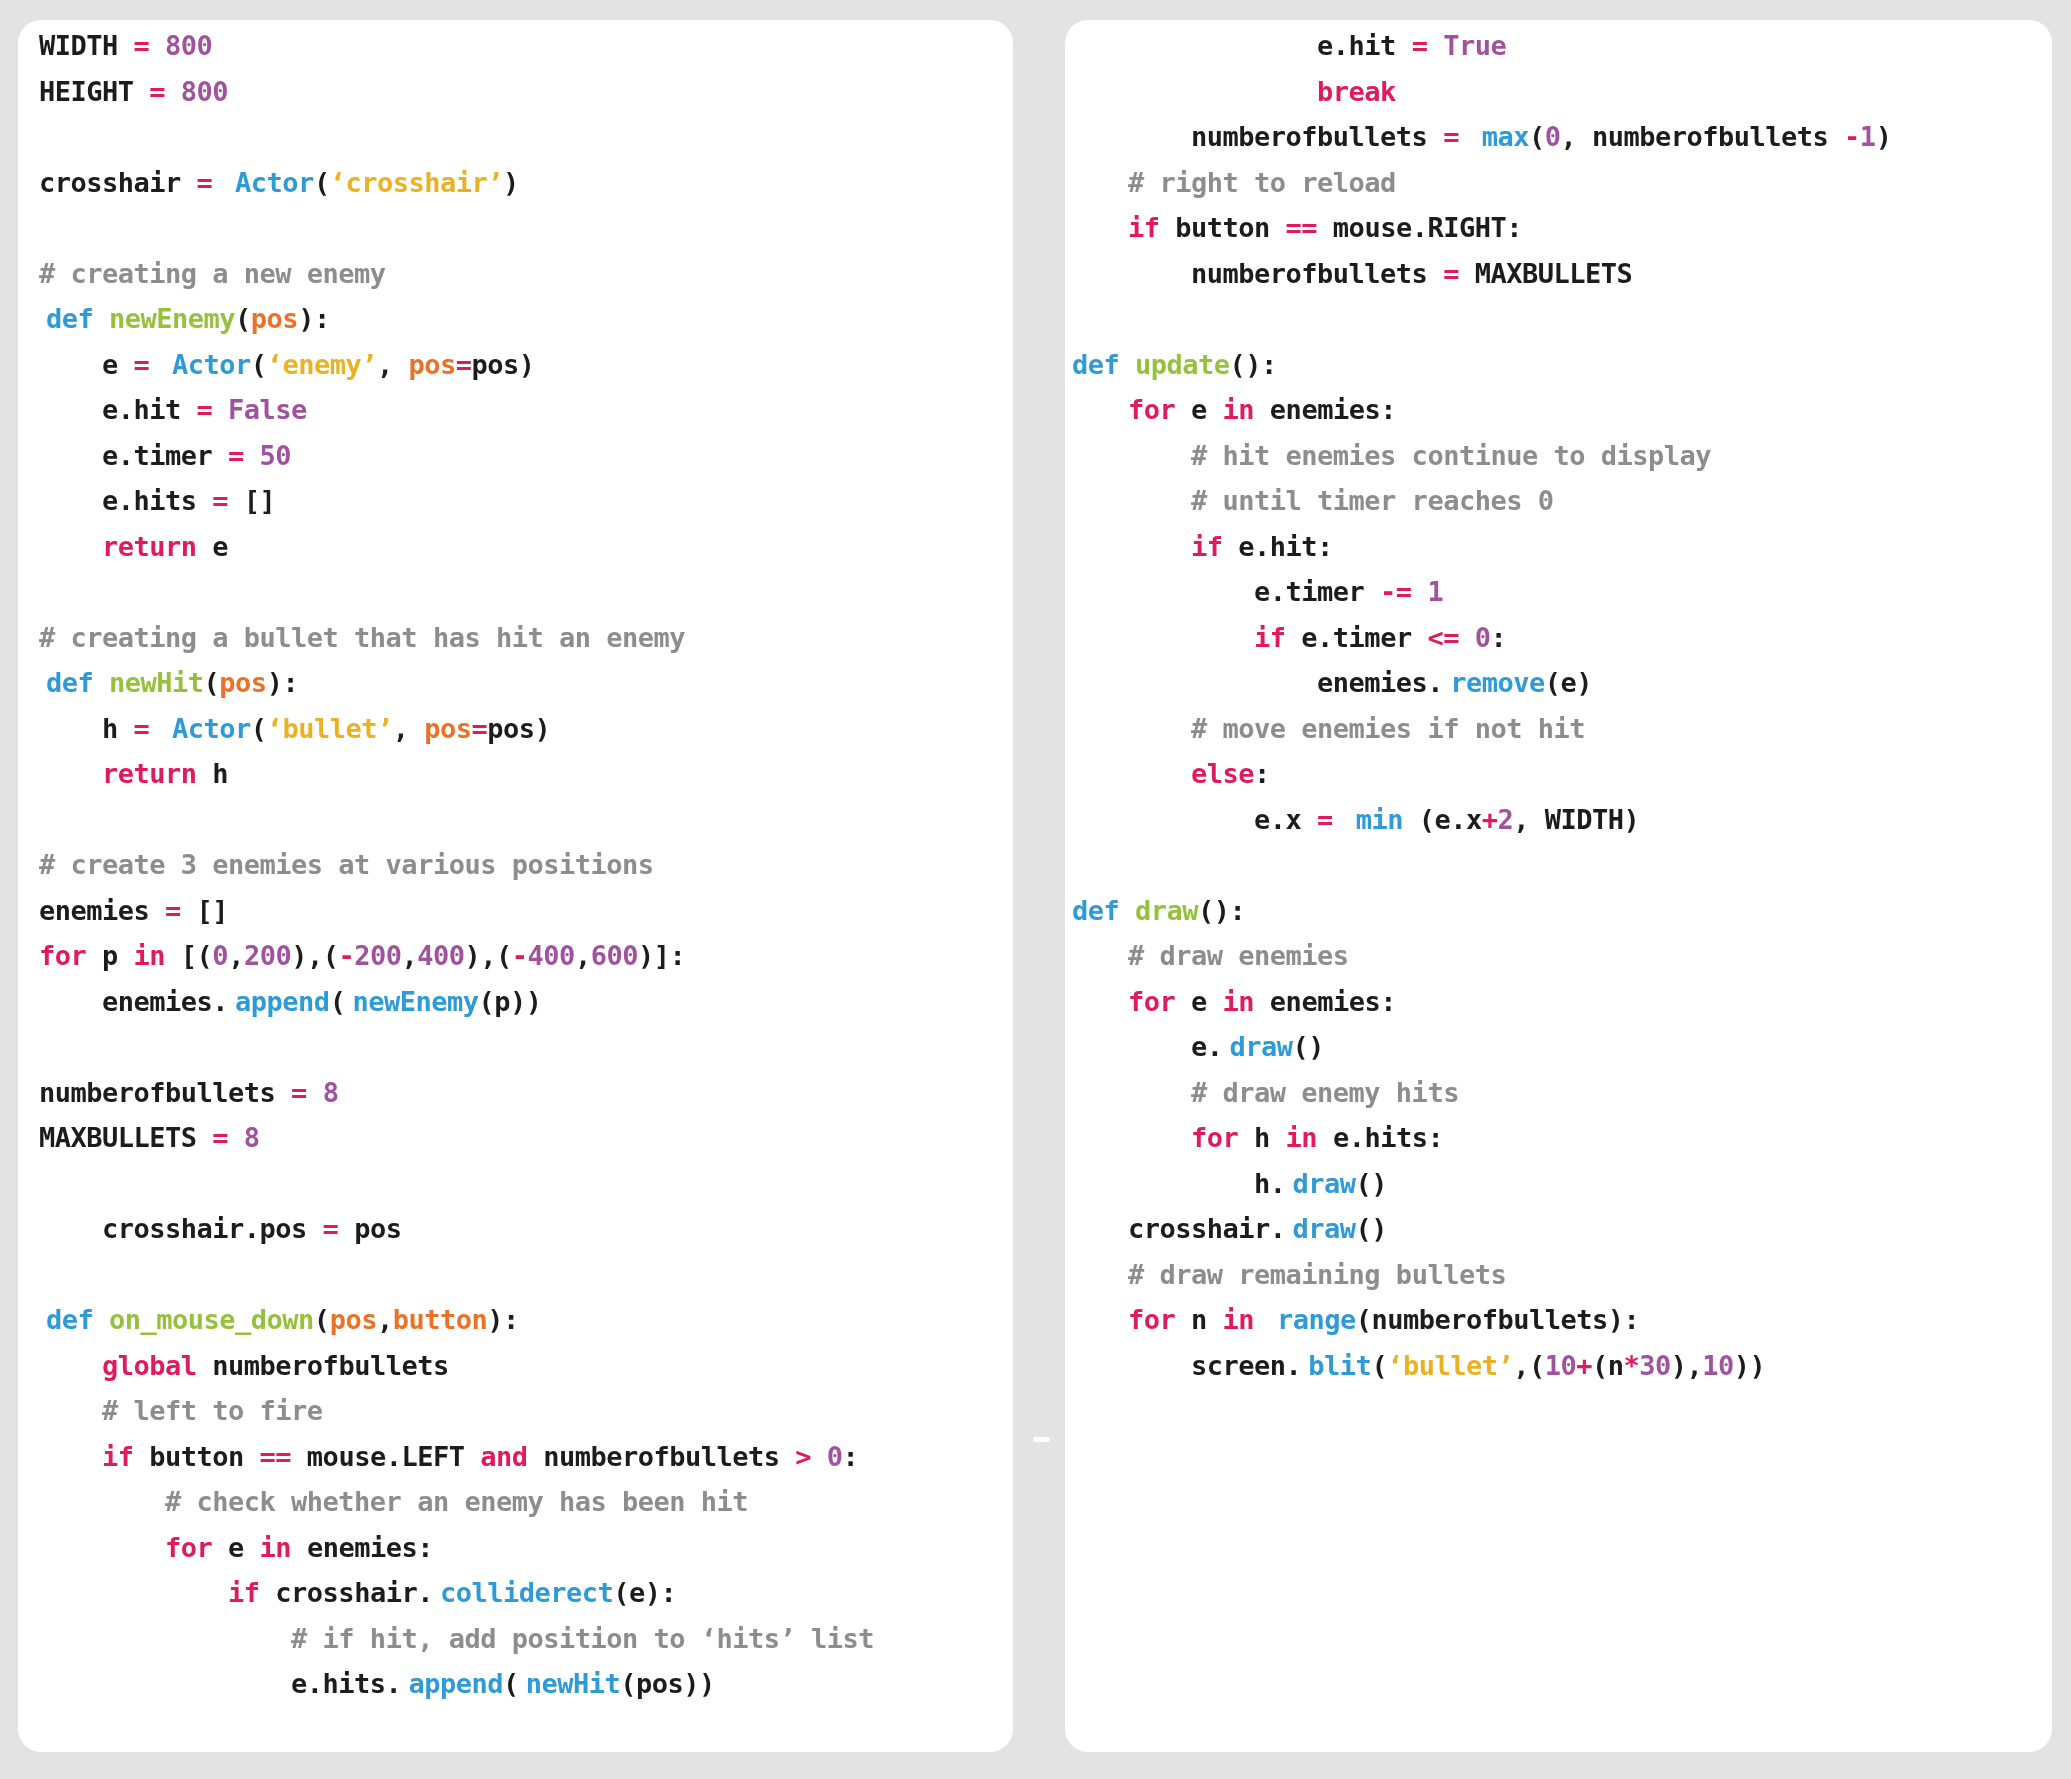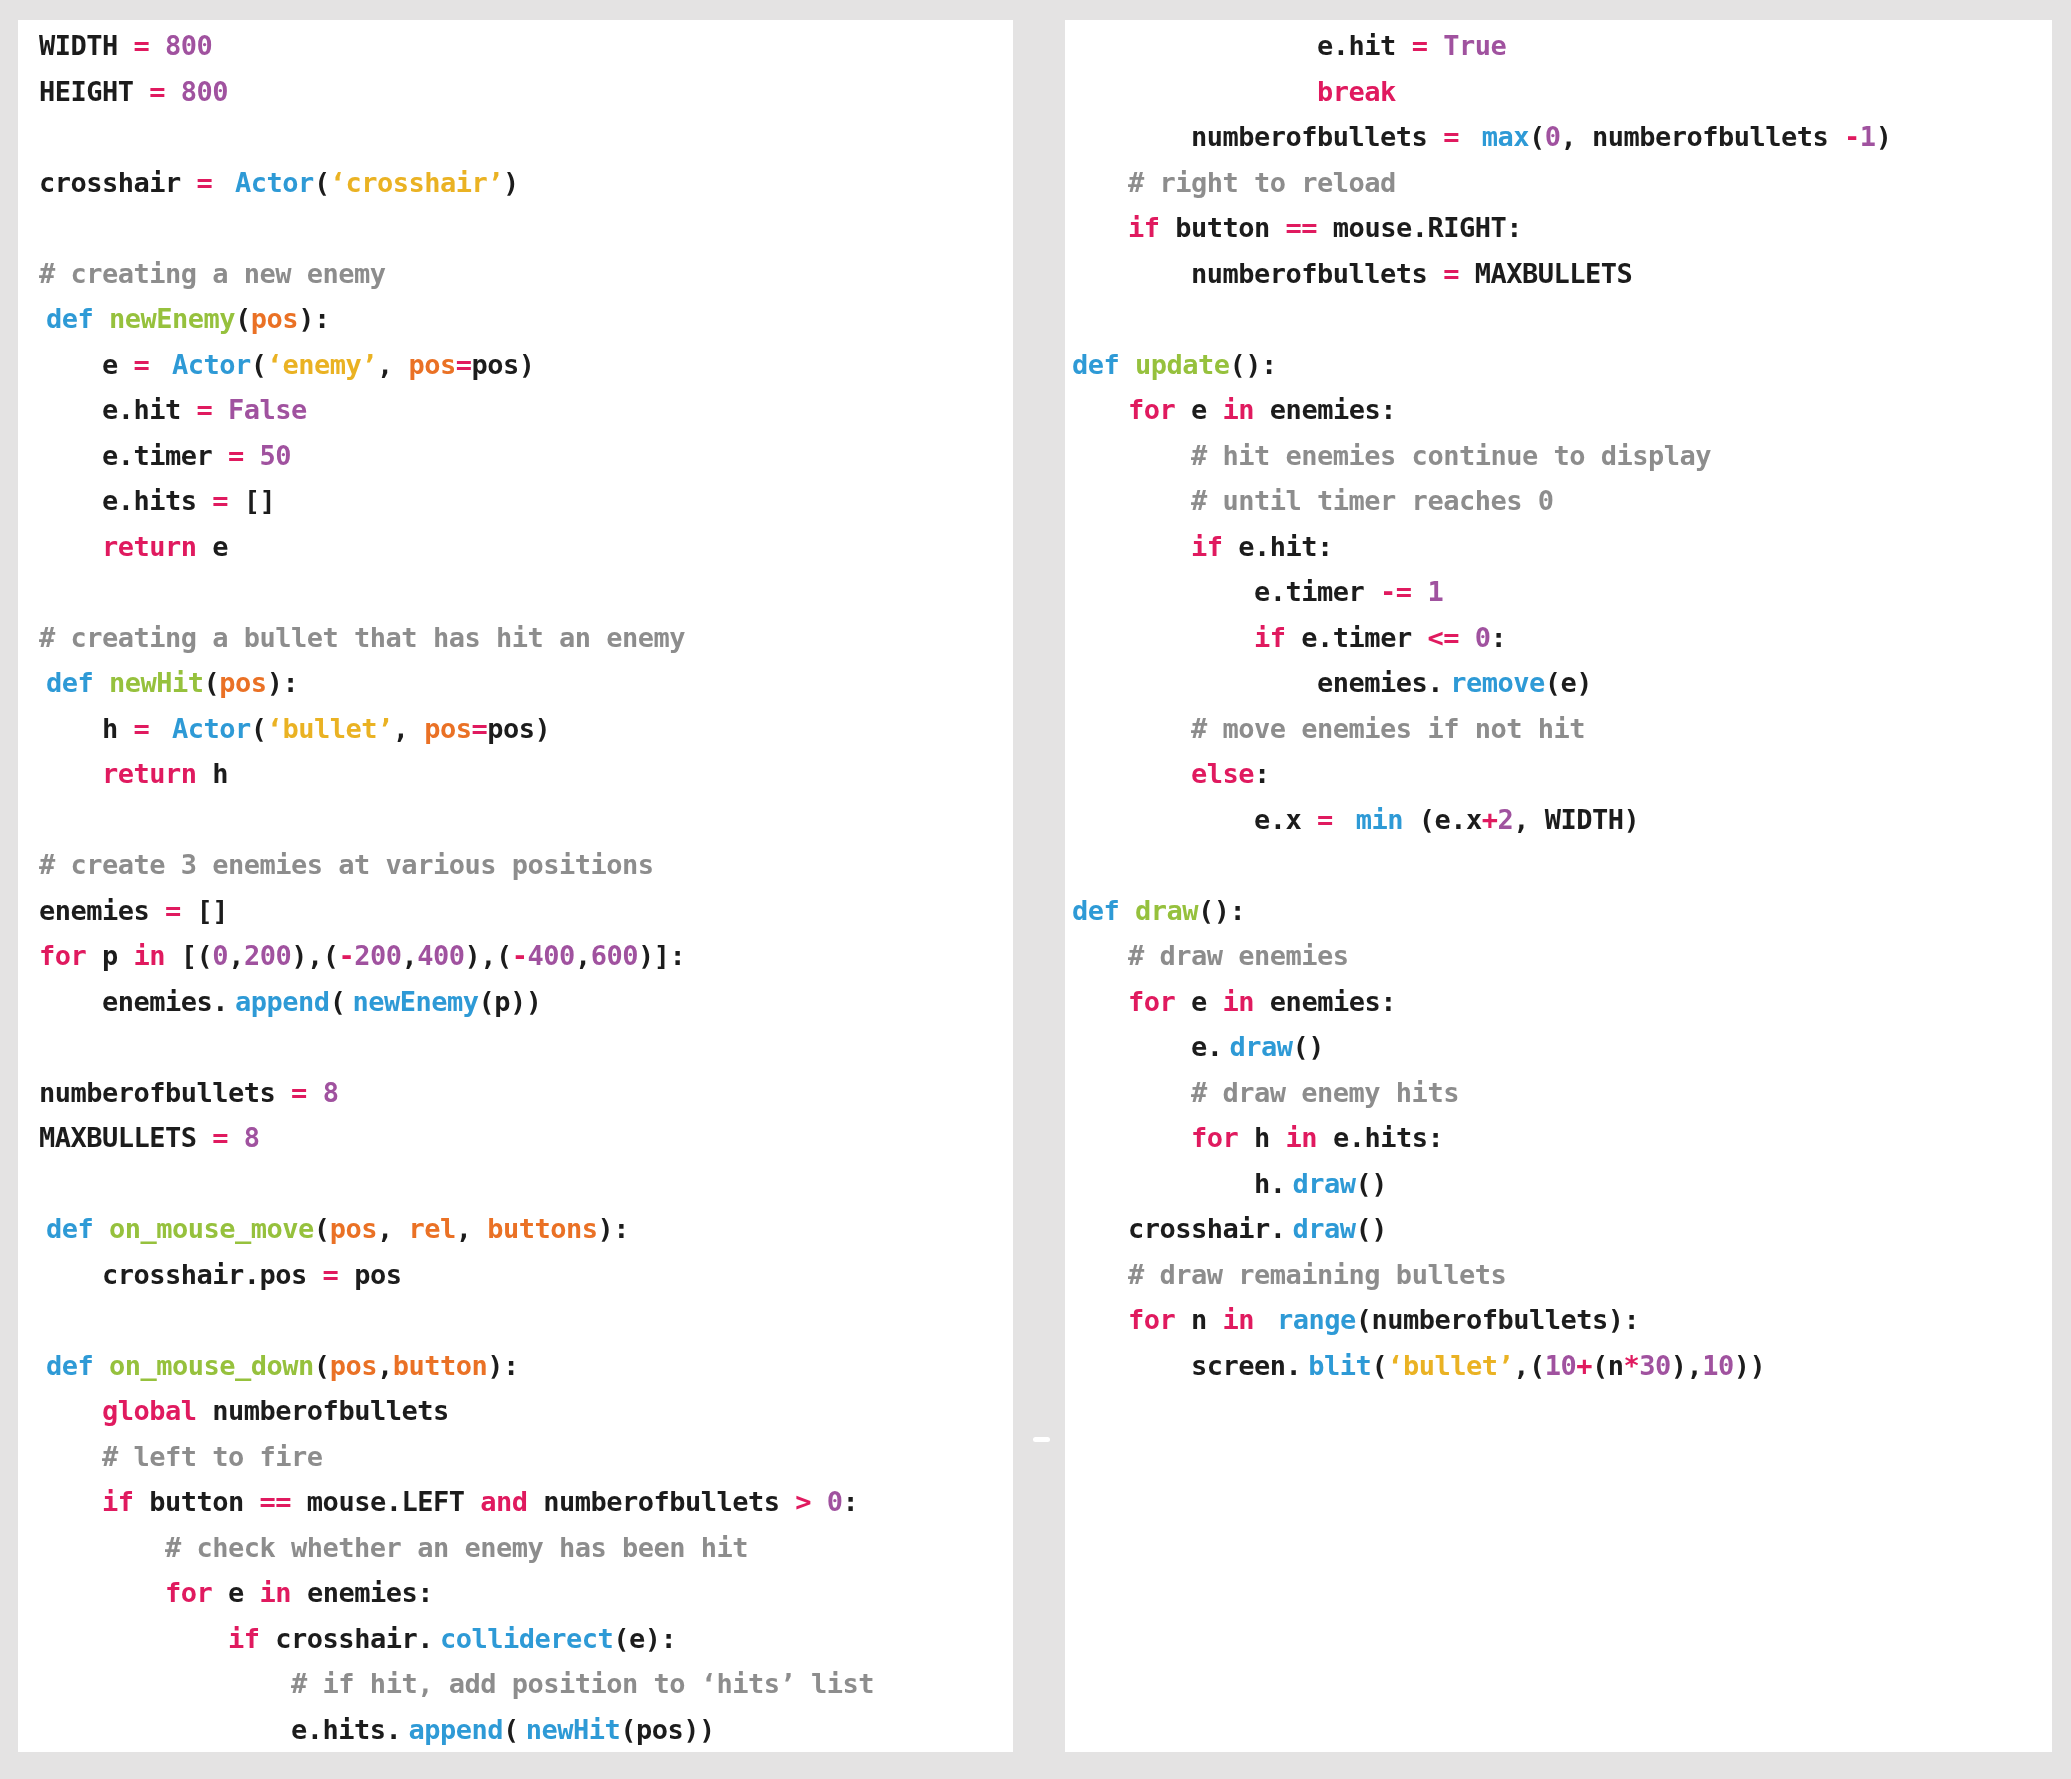--- a/index.html
+++ b/index.html
@@ -11,20 +11,21 @@
     font-family:"DejaVu Sans Mono","Liberation Mono",monospace;
   }
   .code-panel{
     position:absolute;
     top:20px;
     height:1732px;
     background:var(--panel-bg,#ffffff);
     box-sizing:border-box;
     padding-top:3px;
     overflow:hidden;
+    border-radius:23px;
   }
   .code-panel.left{left:18px;width:995px;padding-left:21px;}
   .code-panel.right{left:1065px;width:987px;padding-left:0;}
   .line{
     white-space:pre;
     font-size:27px;
     line-height:45.5px;
     height:45.5px;
     font-weight:700;
     color:var(--plain,#1c1c1c);
@@ -69,21 +70,20 @@
     <div class="line"><span class="tok-t">    </span><span class="tok-k">return</span><span class="tok-t"> h</span></div>
     <div class="line">&nbsp;</div>
     <div class="line"><span class="tok-c"># create 3 enemies at various positions</span></div>
     <div class="line"><span class="tok-t">enemies </span><span class="tok-k">=</span><span class="tok-t"> []</span></div>
     <div class="line"><span class="tok-k">for</span><span class="tok-t"> p </span><span class="tok-k">in</span><span class="tok-t"> [(</span><span class="tok-n">0</span><span class="tok-t">,</span><span class="tok-n">200</span><span class="tok-t">),(</span><span class="tok-k">-</span><span class="tok-n">200</span><span class="tok-t">,</span><span class="tok-n">400</span><span class="tok-t">),(</span><span class="tok-k">-</span><span class="tok-n">400</span><span class="tok-t">,</span><span class="tok-n">600</span><span class="tok-t">)]:</span></div>
     <div class="line"><span class="tok-t">    enemies.</span><span class="tok-b">append</span><span class="tok-t">(</span><span class="tok-b">newEnemy</span><span class="tok-t">(p))</span></div>
     <div class="line">&nbsp;</div>
     <div class="line"><span class="tok-t">numberofbullets </span><span class="tok-k">=</span><span class="tok-t"> </span><span class="tok-n">8</span></div>
     <div class="line"><span class="tok-t">MAXBULLETS </span><span class="tok-k">=</span><span class="tok-t"> </span><span class="tok-n">8</span></div>
     <div class="line">&nbsp;</div>
-    <div class="line"><span class="tok-b">def </span><span class="tok-g">on_mouse_move</span><span class="tok-t">(</span><span class="tok-p">pos</span><span class="tok-t">, </span><span class="tok-p">rel</span><span class="tok-t">, </span><span class="tok-p">buttons</span><span class="tok-t">):</span></div>
     <div class="line"><span class="tok-t">    crosshair.pos </span><span class="tok-k">=</span><span class="tok-t"> pos</span></div>
     <div class="line">&nbsp;</div>
     <div class="line"><span class="tok-b">def </span><span class="tok-g">on_mouse_down</span><span class="tok-t">(</span><span class="tok-p">pos</span><span class="tok-t">,</span><span class="tok-p">button</span><span class="tok-t">):</span></div>
     <div class="line"><span class="tok-t">    </span><span class="tok-k">global</span><span class="tok-t"> numberofbullets</span></div>
     <div class="line"><span class="tok-t">    </span><span class="tok-c"># left to fire</span></div>
     <div class="line"><span class="tok-t">    </span><span class="tok-k">if</span><span class="tok-t"> button </span><span class="tok-k">==</span><span class="tok-t"> mouse.LEFT </span><span class="tok-k">and</span><span class="tok-t"> numberofbullets </span><span class="tok-k">&gt;</span><span class="tok-t"> </span><span class="tok-n">0</span><span class="tok-t">:</span></div>
     <div class="line"><span class="tok-t">        </span><span class="tok-c"># check whether an enemy has been hit</span></div>
     <div class="line"><span class="tok-t">        </span><span class="tok-k">for</span><span class="tok-t"> e </span><span class="tok-k">in</span><span class="tok-t"> enemies:</span></div>
     <div class="line"><span class="tok-t">            </span><span class="tok-k">if</span><span class="tok-t"> crosshair.</span><span class="tok-b">colliderect</span><span class="tok-t">(e):</span></div>
     <div class="line"><span class="tok-t">                </span><span class="tok-c"># if hit, add position to ‘hits’ list</span></div>

